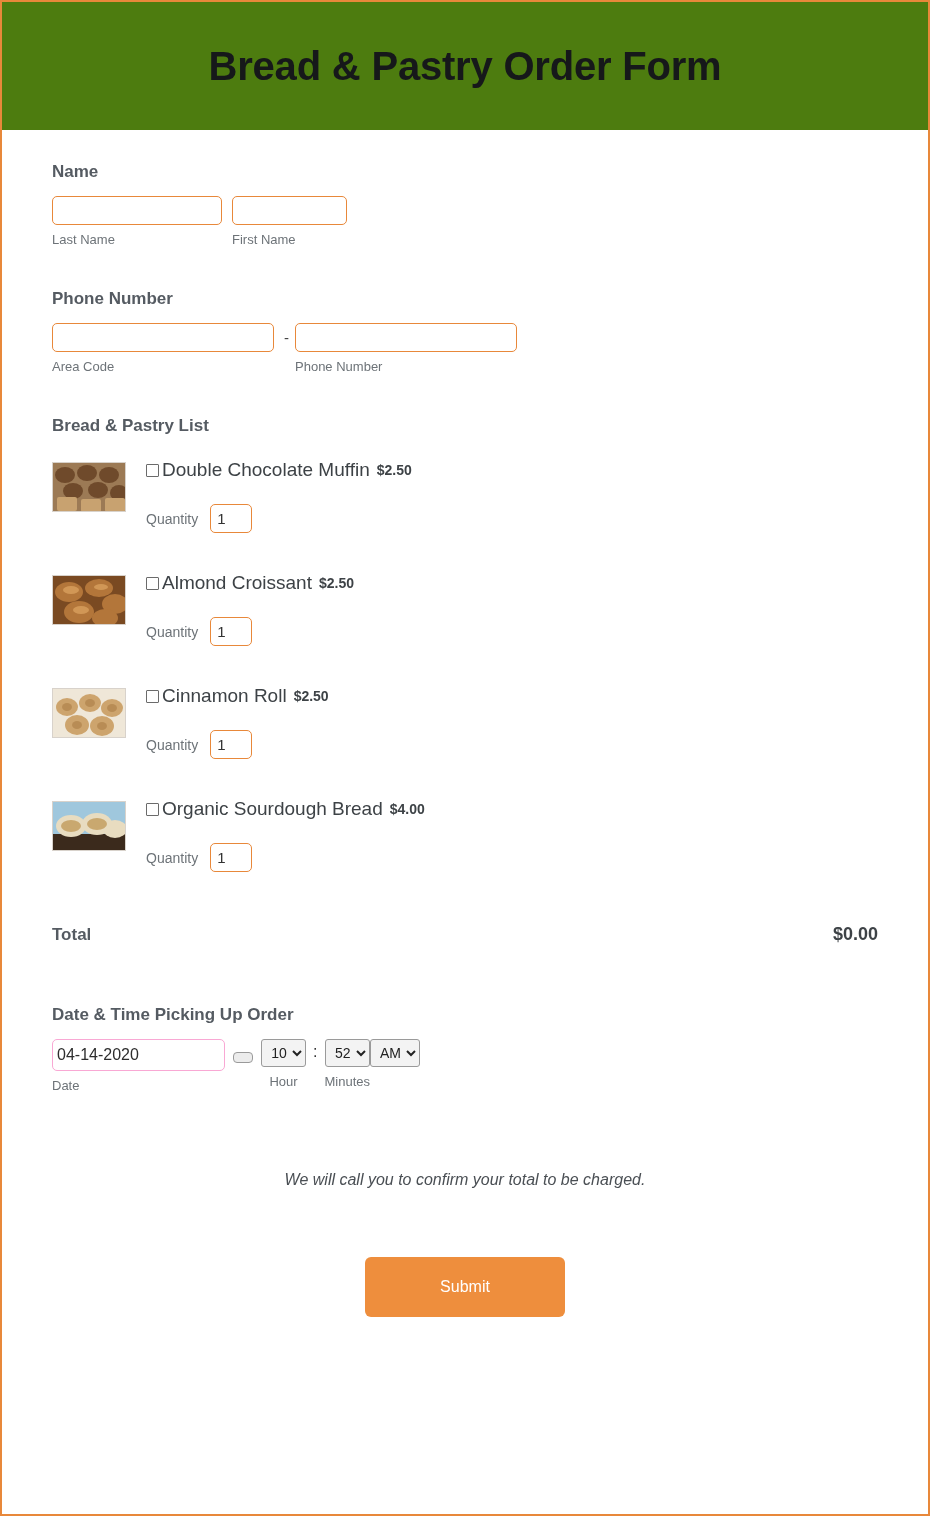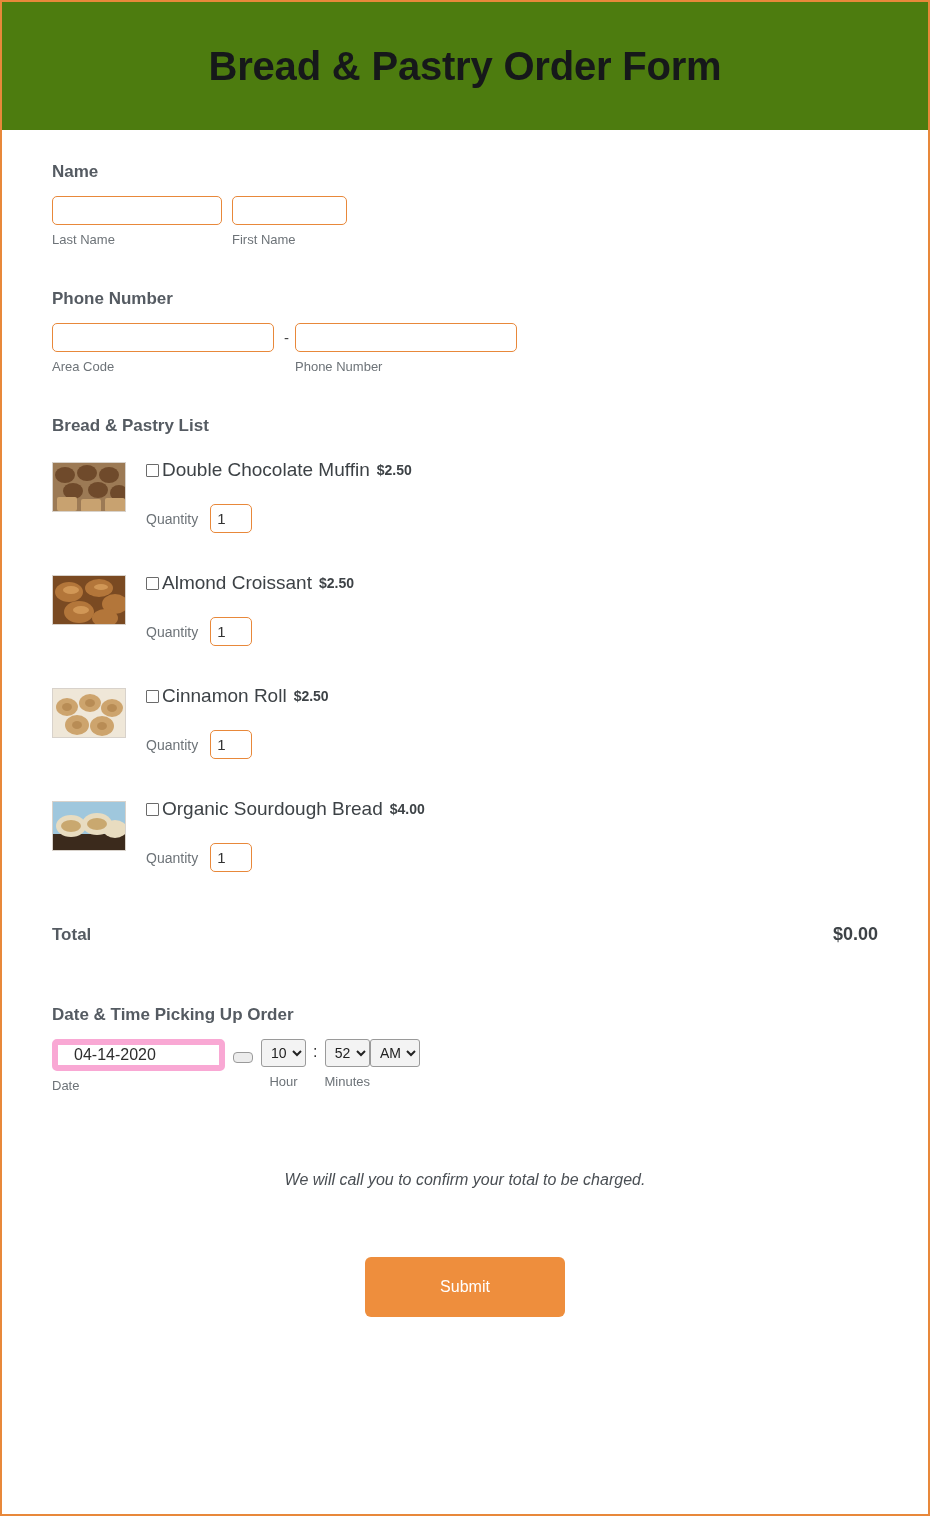--- a/index.html
+++ b/index.html
@@ -175,25 +175,25 @@
     align-items: flex-start;
     margin-top: 6px;
   }
   .date-field {
     display: flex;
     flex-direction: column;
   }
   input.date {
     width: 173px;
     height: 32px;
-    border: 6px solid #f9a8d4;
+    border: 1px solid #f9a8d4;
     border-radius: 5px;
     box-sizing: border-box;
     font-size: 16px;
-    padding: 2px 16px;
+    padding: 2px 4px;
     outline: none;
     font-family: "Liberation Sans", sans-serif;
     color: #2d2d2d;
   }
   .cal-icon {
     width: 18px;
     height: 9px;
     border: 1px solid #9a9a9a;
     border-radius: 4px;
     background: #ececec;
@@ -208,20 +208,21 @@
   select.tsel {
     height: 28px;
     border: 1px solid #9a9a9a;
     border-radius: 3px;
     background: #f3f3f3;
     font-size: 14px;
     font-family: "Liberation Sans", sans-serif;
     color: #222;
     padding: 0 2px 1px 5px;
     outline: none;
+    text-align: center;
   }
   .colon {
     font-size: 16px;
     color: #333;
     margin: 4px 7px 0 7px;
   }
   .note {
     text-align: center;
     font-style: italic;
     font-size: 16px;

